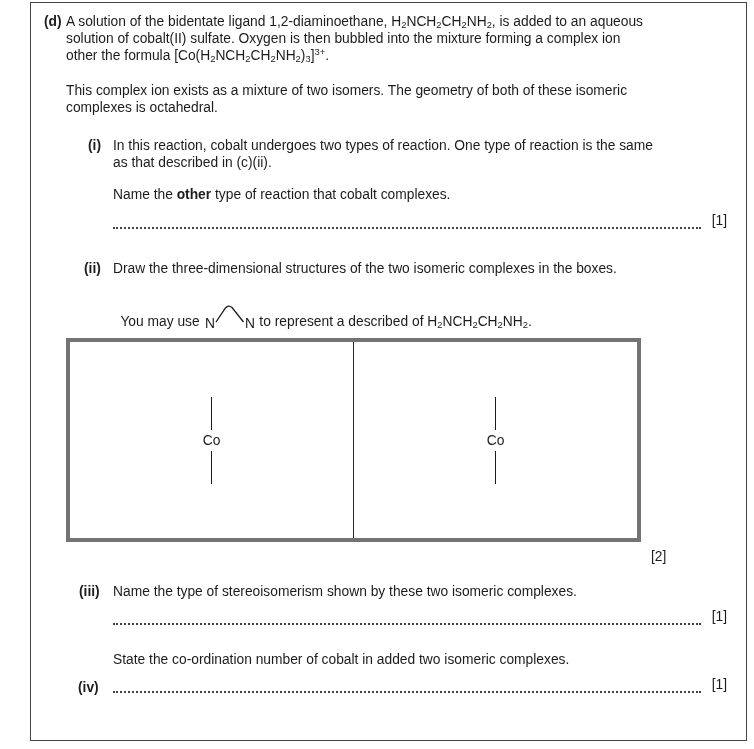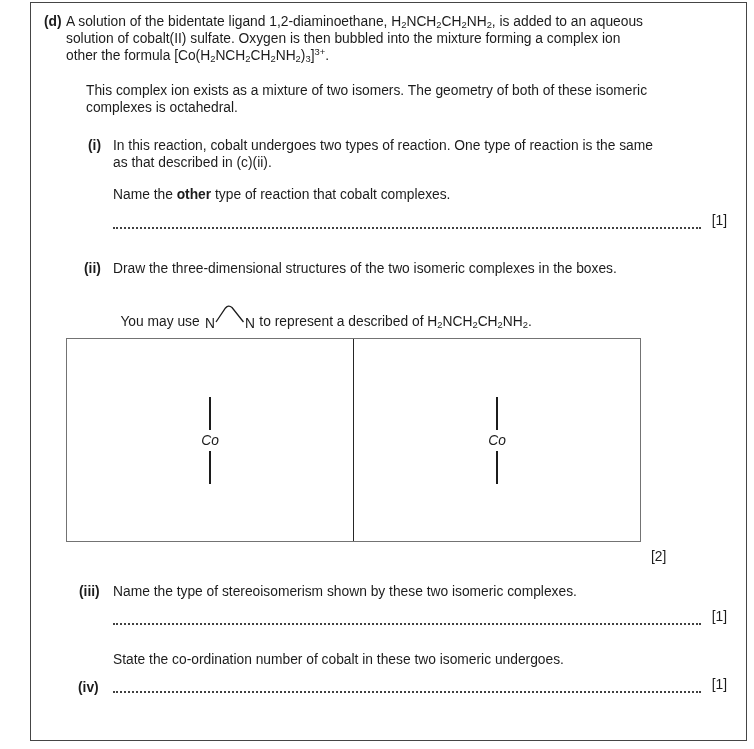--- a/index.html
+++ b/index.html
@@ -47,23 +47,22 @@
     vertical-align:-5px;
   }
   .ligand text {
     font-family:"Liberation Sans", sans-serif;
     font-size:13.8px;
     fill:#1c1c1c;
   }
 
   .answer-boxes {
     position:absolute;
-    border:1px solid #737373;
+    border:4px solid #737373;
     display:flex;
-    font-style:italic;
   }
   .box-cell {
     flex:1;
     display:flex;
     flex-direction:column;
     align-items:center;
     justify-content:center;
   }
   .box-cell + .box-cell { border-left:1px solid #262626; }
   .vline {
@@ -76,21 +75,21 @@
 </head>
 <body>
 
 <div class="frame"></div>
 
 <span class="abs bold" style="left:44px; top:13px;">(d)</span>
 <div class="abs" style="left:66px; top:13px; width:670px;">
   <p><span>A solution of the bidentate ligand 1,2-diaminoethane, H</span><sub>2</sub><span>NCH</span><sub>2</sub><span>CH</span><sub>2</sub><span>NH</span><sub>2</sub><span>, is added to an aqueous
 solution of cobalt(II) sulfate. Oxygen is then bubbled into the mixture forming a complex ion
 other the formula [Co(H</span><sub>2</sub><span>NCH</span><sub>2</sub><span>CH</span><sub>2</sub><span>NH</span><sub>2</sub><span>)</span><sub>3</sub><span>]</span><sup>3+</sup><span>.</span></p>
-  <p style="margin-top:18px;margin-left:20px;">This complex ion exists as a mixture of two isomers. The geometry of both of these isomeric
+  <p style="margin-top:18px;">This complex ion exists as a mixture of two isomers. The geometry of both of these isomeric
 complexes is octahedral.</p>
 </div>
 
 <span class="abs bold" style="left:88px; top:137px;">(i)</span>
 <div class="abs" style="left:113px; top:137px; width:622px;">
   <p><span>In this reaction, cobalt undergoes </span><span style="font-weight: normal;">two</span><span> types of reaction. One type of reaction is the same
 as that described in </span><span style="font-weight: normal;">(c)(ii)</span><span>.</span></p>
 </div>
 <div class="abs" style="left:113px; top:186px; width:622px;">
   <p><span>Name the </span><span style="font-weight: bold;">other</span><span> type of reaction that cobalt complexes.</span></p>
@@ -130,18 +129,18 @@
 <div class="abs" style="left:113px; top:583px; width:622px;">
   <p>Name the type of stereoisomerism shown by these two isomeric complexes.</p>
 </div>
 <div class="answer-row" style="left:113px; top:609px; width:614px;">
   <div class="dots"></div>
   <span class="mark">[1]</span>
 </div>
 
 <span class="abs bold" style="left:78px; top:651px;margin-top:28px;">(iv)</span>
 <div class="abs" style="left:113px; top:651px; width:622px;">
-  <p>State the co-ordination number of cobalt in these two isomeric undergoes.</p>
+  <p>State the co-ordination number of cobalt in added two isomeric complexes.</p>
 </div>
 <div class="answer-row" style="left:113px; top:677px; width:614px;">
   <div class="dots"></div>
   <span class="mark">[1]</span>
 </div>
 
 </body></html>

